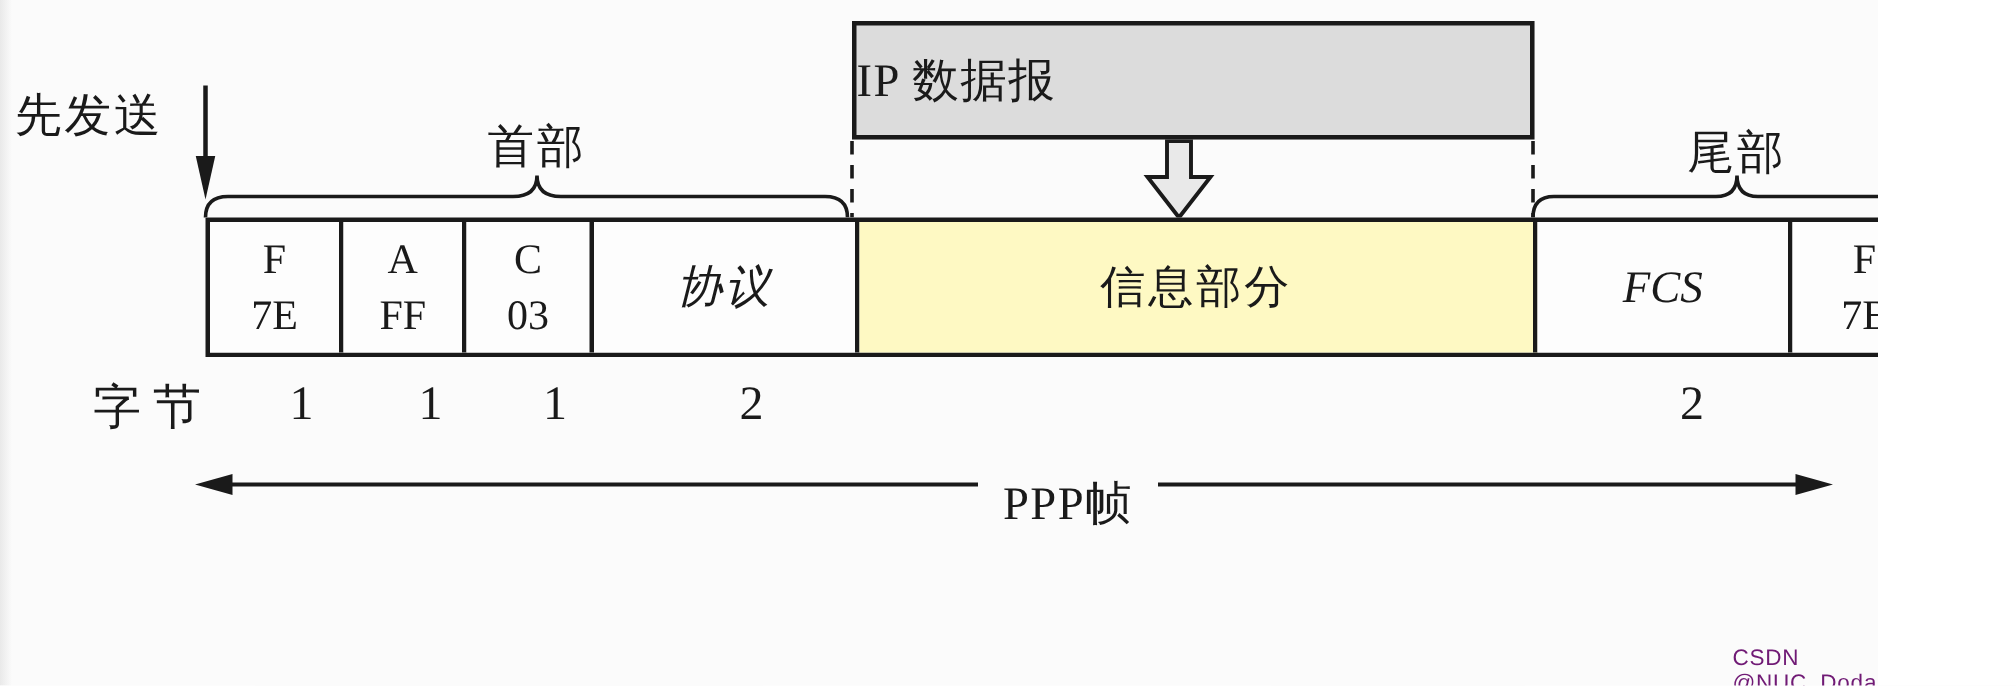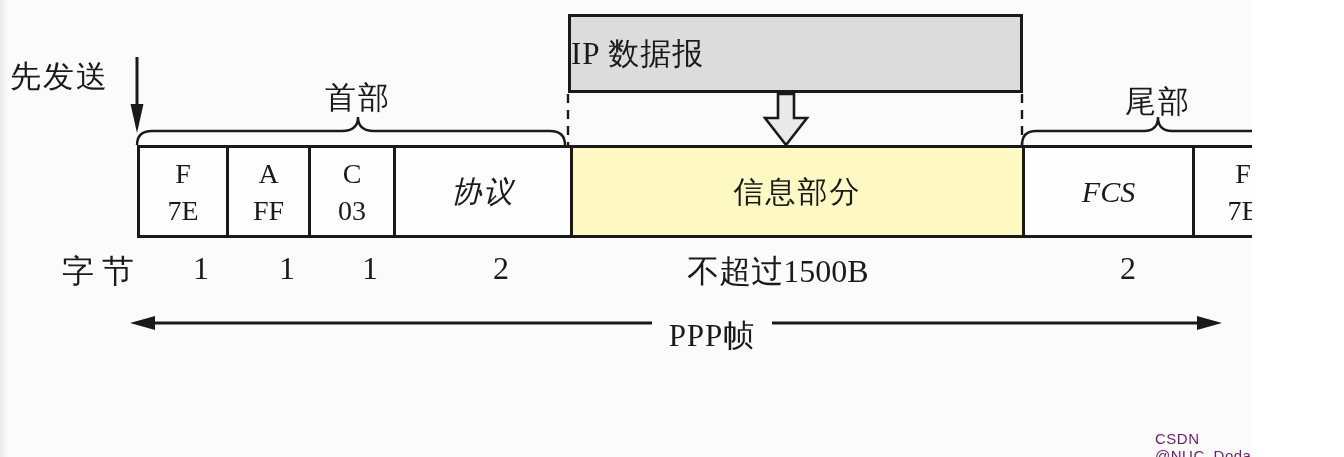--- a/index.html
+++ b/index.html
@@ -137,21 +137,20 @@
       <span>F</span>
       <span>7E</span>
     </div>
   </div>
 
   <div class="byte-label" style="left:42px;letter-spacing:8px;">字节</div>
   <div class="byte-label centered" style="left:181px;">1</div>
   <div class="byte-label centered" style="left:267px;">1</div>
   <div class="byte-label centered" style="left:350px;">1</div>
   <div class="byte-label centered" style="left:481px;">2</div>
-  <div class="byte-label centered" style="left:758px;">不超过1500B</div>
   <div class="byte-label centered" style="left:1108px;">2</div>
   <div class="byte-label centered" style="left:1242px;">1</div>
 
   <div class="ppp-label centered" style="left:712px;">PPP帧</div>
 
   <div class="watermark">CSDN @NUC_Dodamce</div>
 
 </div>
 
 </body></html>

